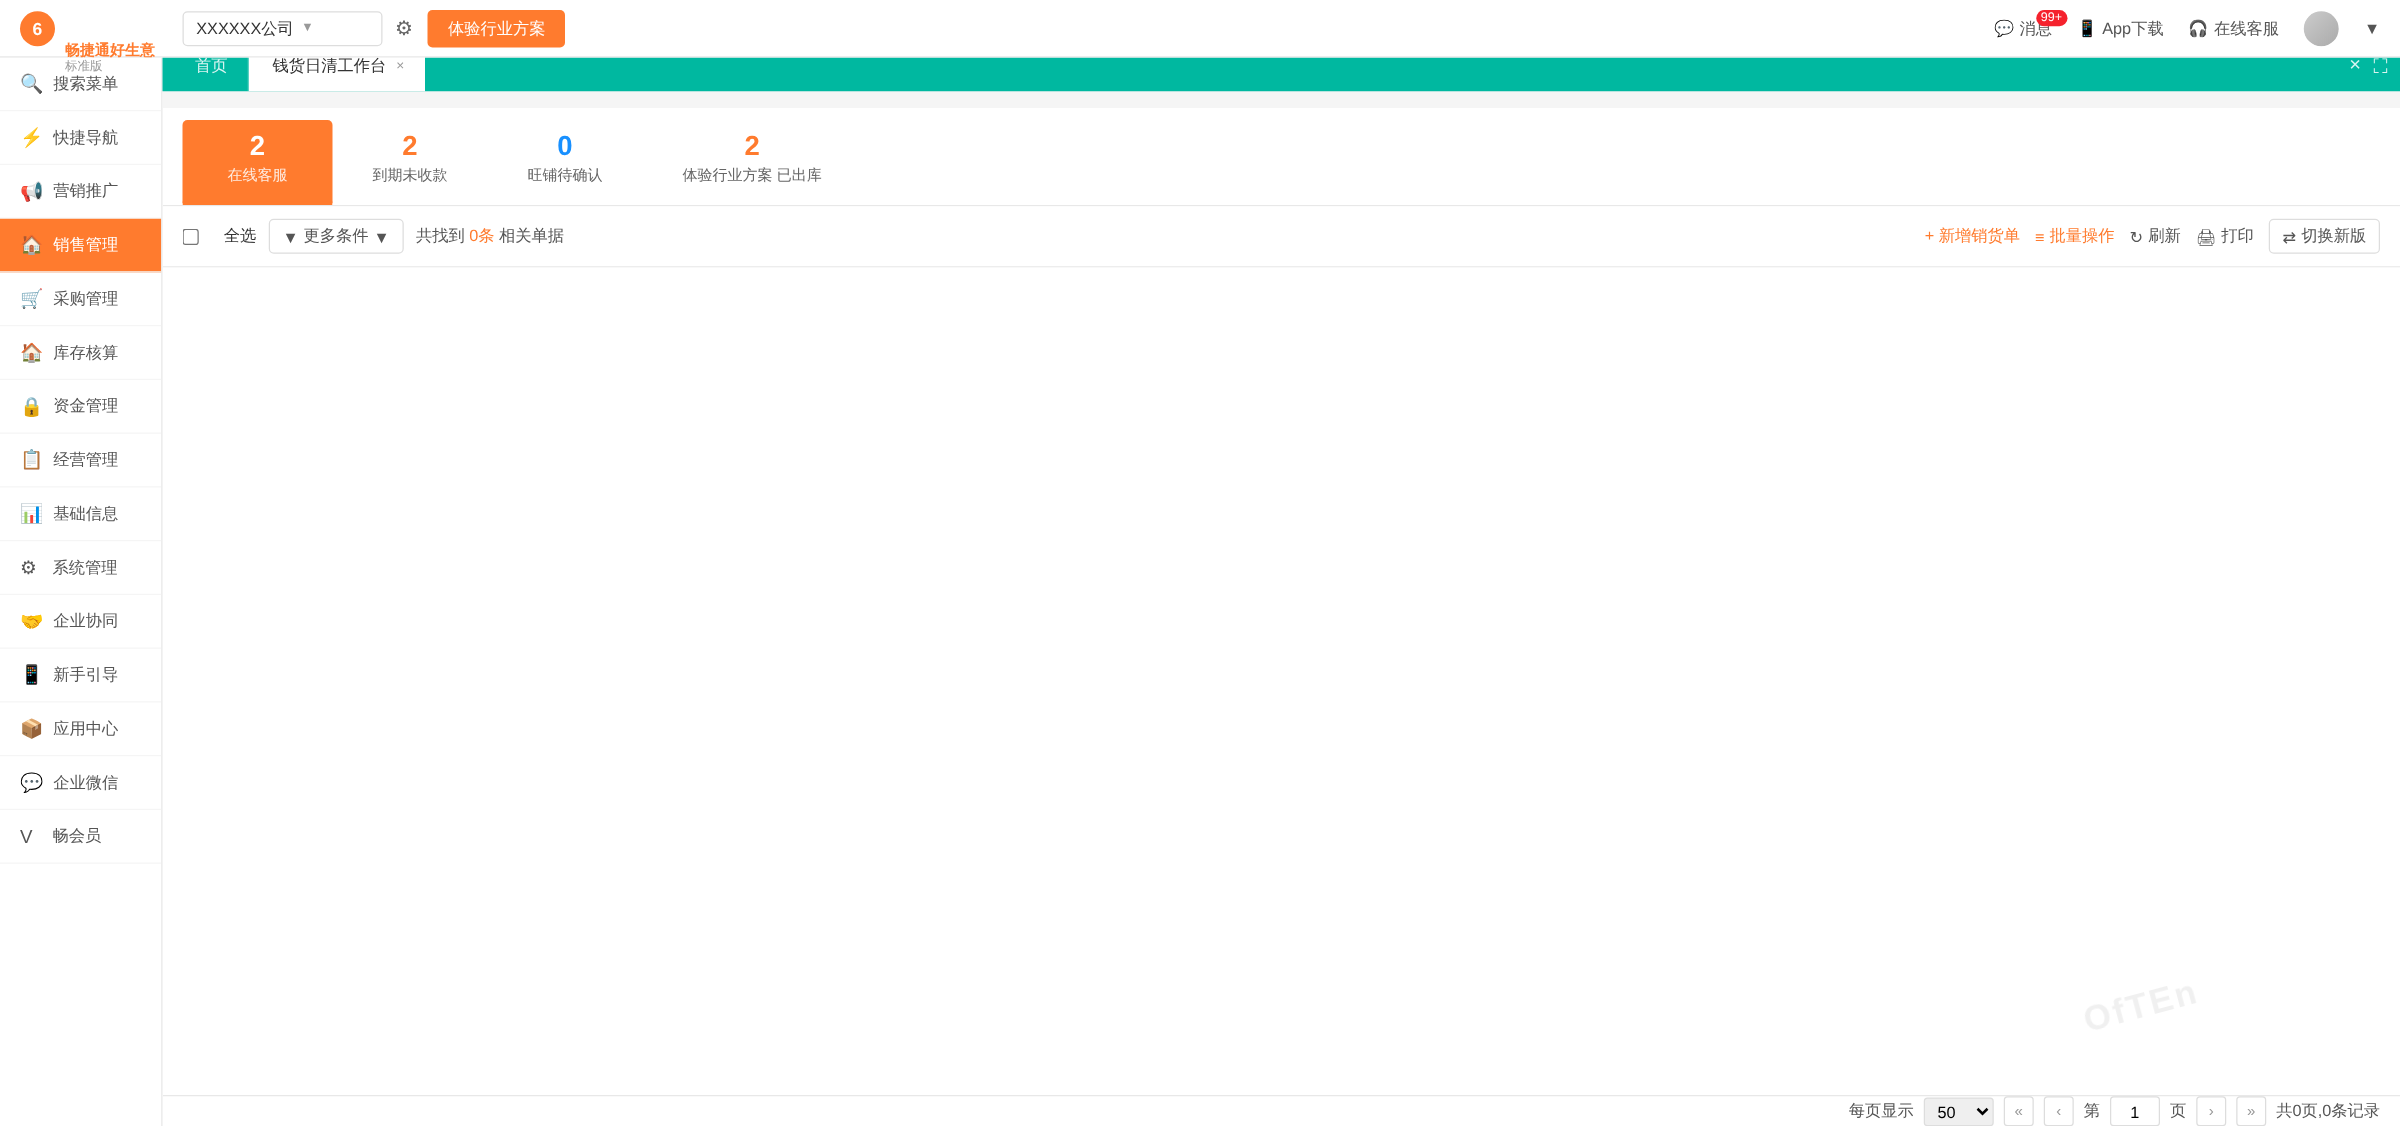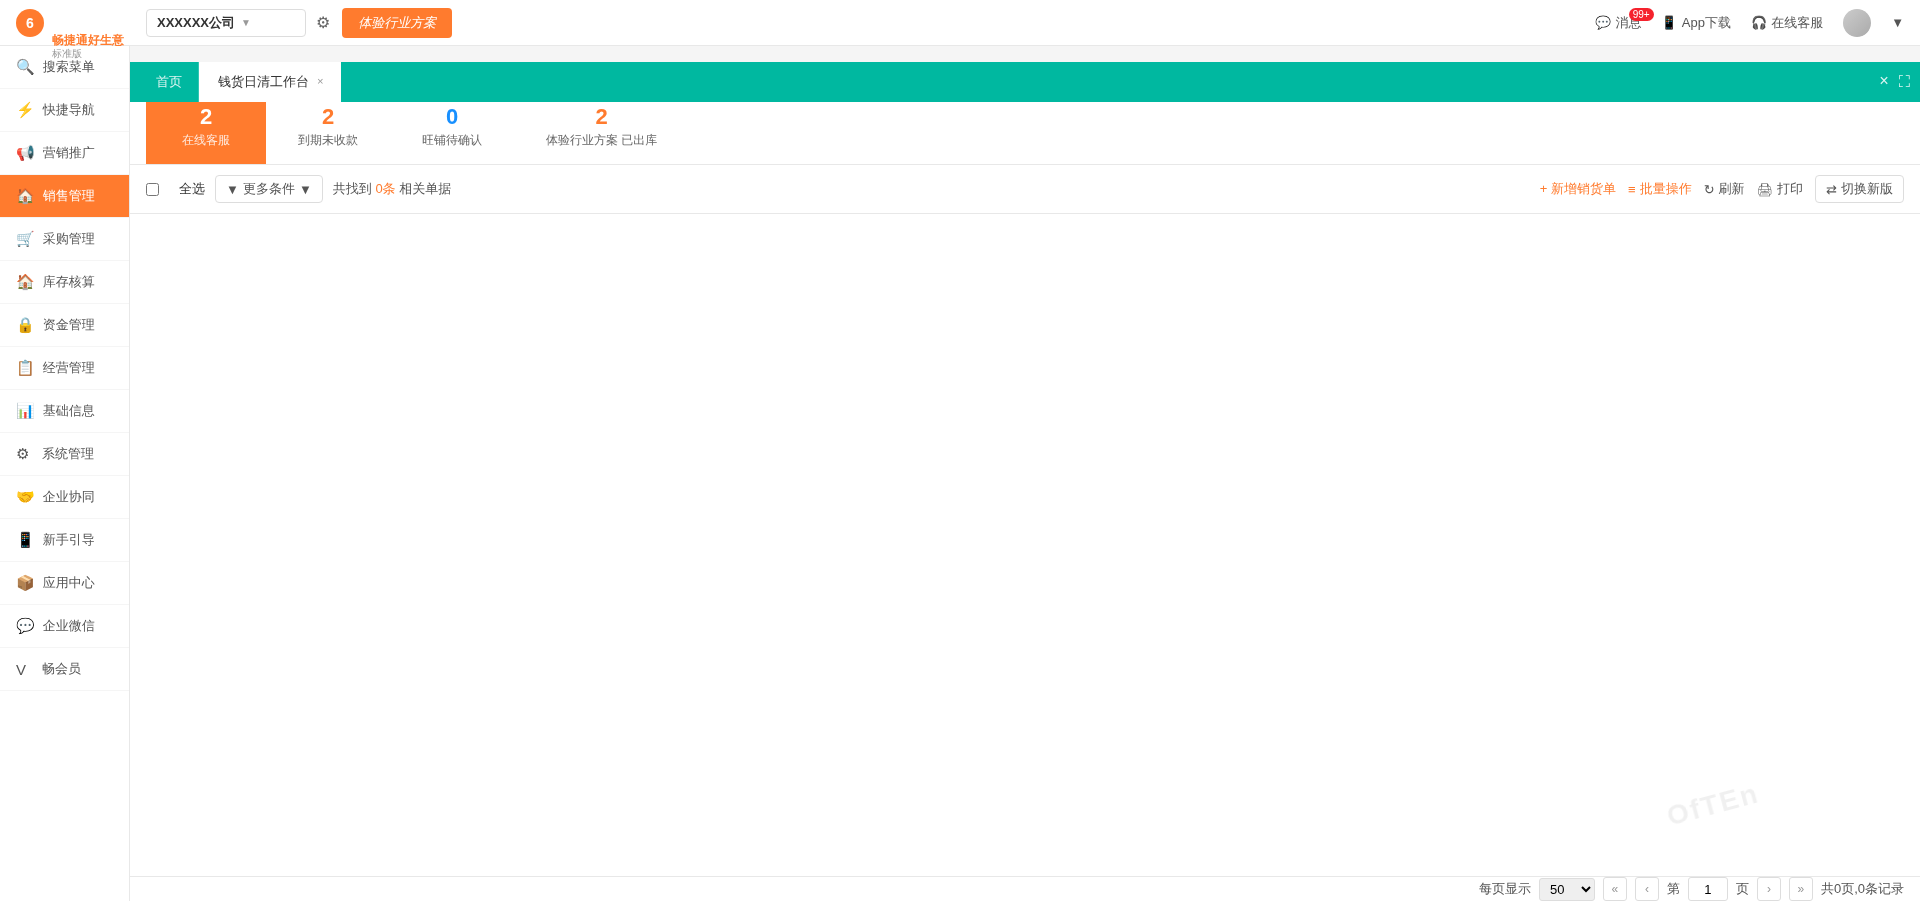--- a/index.html
+++ b/index.html
@@ -29,35 +29,34 @@
       border-radius: 50%;
       display: flex; align-items: center; justify-content: center;
       color: #fff; font-size: 14px; font-weight: bold;
     }
     .logo-text { display: flex; flex-direction: column; line-height: 1.2; margin-top: 48px; }
     .logo-main { font-size: 12px; color: #ff7b2e; font-weight: bold; }
     .logo-sub { font-size: 10px; color: #999; }
     .company-selector {
       display: flex; align-items: center; gap: 6px;
       border: 1px solid #ddd; border-radius: 4px;
-      padding: 4px 10px; cursor: pointer; min-width: 160px; font-weight: bold;
+      padding: 4px 10px; cursor: pointer; min-width: 160px;
     }
     .company-name { font-size: 13px; color: #333; }
     .chevron { color: #999; font-size: 10px; }
     .settings-icon { margin-left: 10px; color: #666; cursor: pointer; font-size: 16px; }
     .trial-btn {
       margin-left: 12px;
       background: #ff7b2e;
       color: #fff;
       border: none;
       border-radius: 4px;
       padding: 6px 16px;
       font-size: 13px;
       cursor: pointer;
-      font-style: italic;
     }
     .top-right {
       margin-left: auto;
       display: flex; align-items: center; gap: 20px;
     }
     .top-right-item {
       display: flex; align-items: center; gap: 4px;
       color: #555; font-size: 13px; cursor: pointer;
       position: relative;
     }
@@ -85,24 +84,23 @@
       border-radius: 50%;
     }
 
     
     .nav-tabs {
       display: flex;
       align-items: center;
       height: 40px;
       background: #00b8a0;
       position: fixed;
-      top: 62px; left: 130px; right: 0;
+      top: 33px; left: 130px; right: 0;
       z-index: 99;
       padding: 0 10px;
-      font-family: Liberation Mono, monospace;
     }
     .nav-tab {
       display: flex; align-items: center; gap: 4px;
       padding: 0 16px;
       height: 40px;
       color: rgba(255,255,255,0.85);
       font-size: 13px;
       cursor: pointer;
       border-right: 1px solid rgba(255,255,255,0.2);
     }

